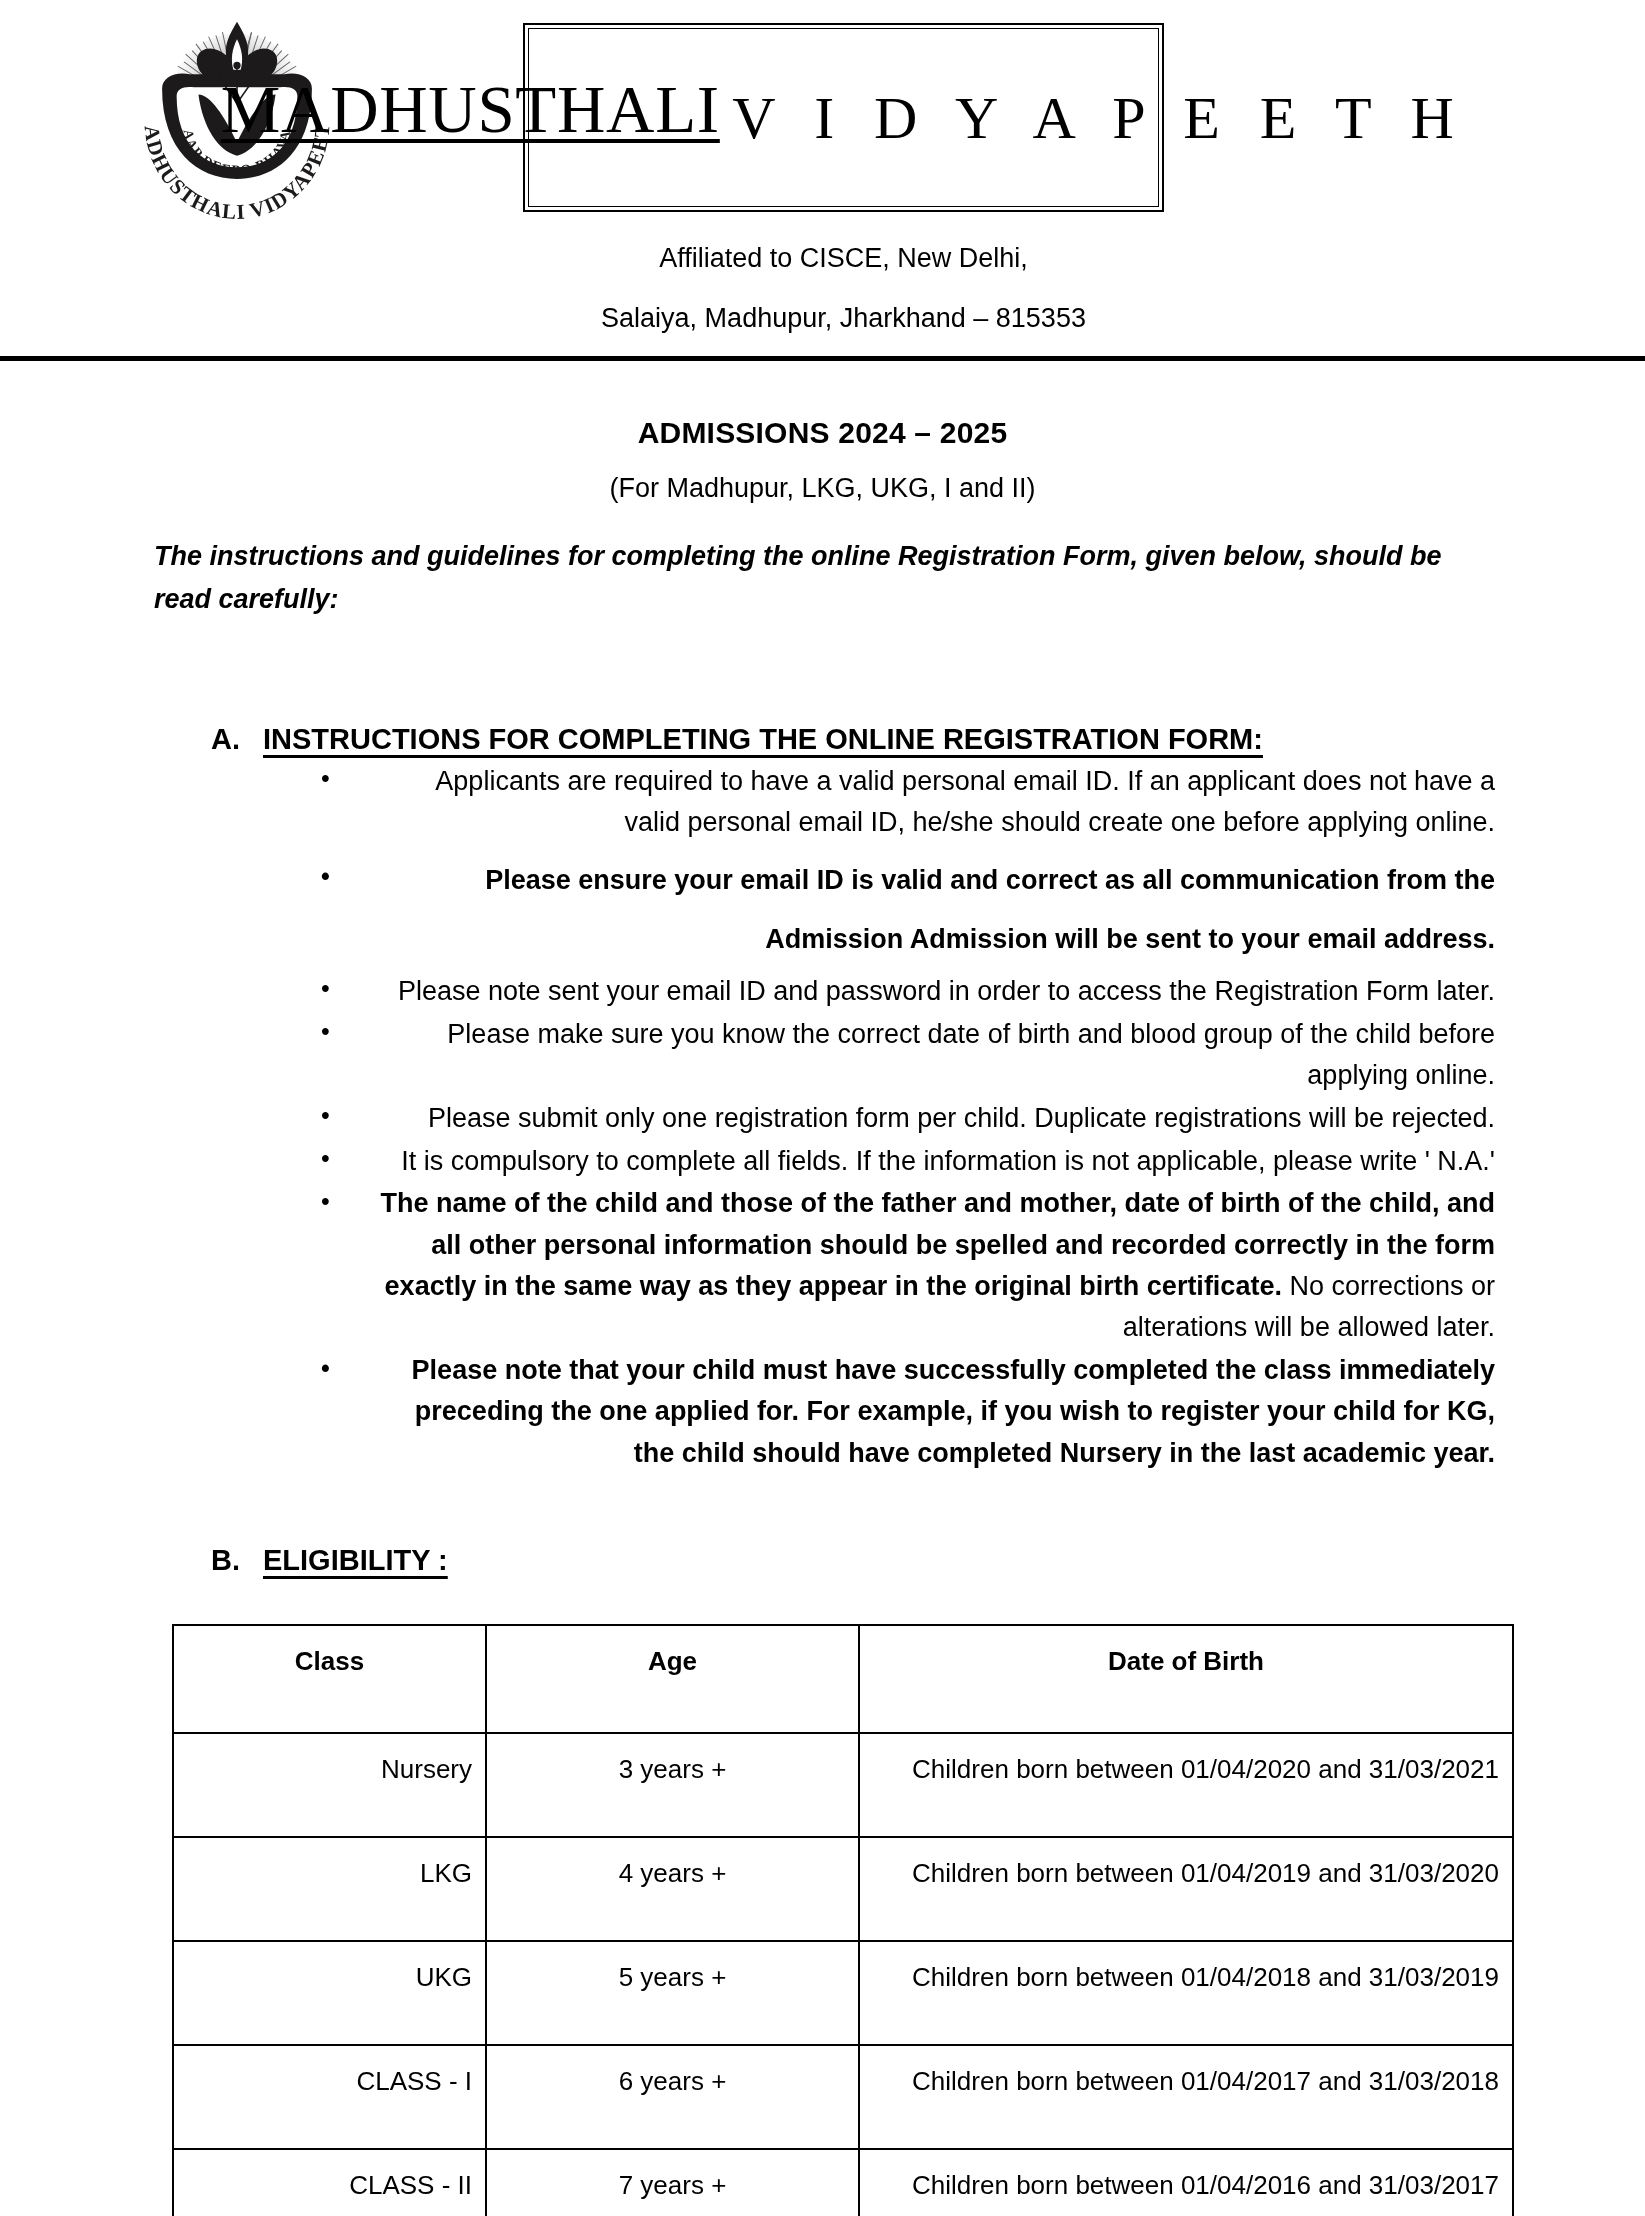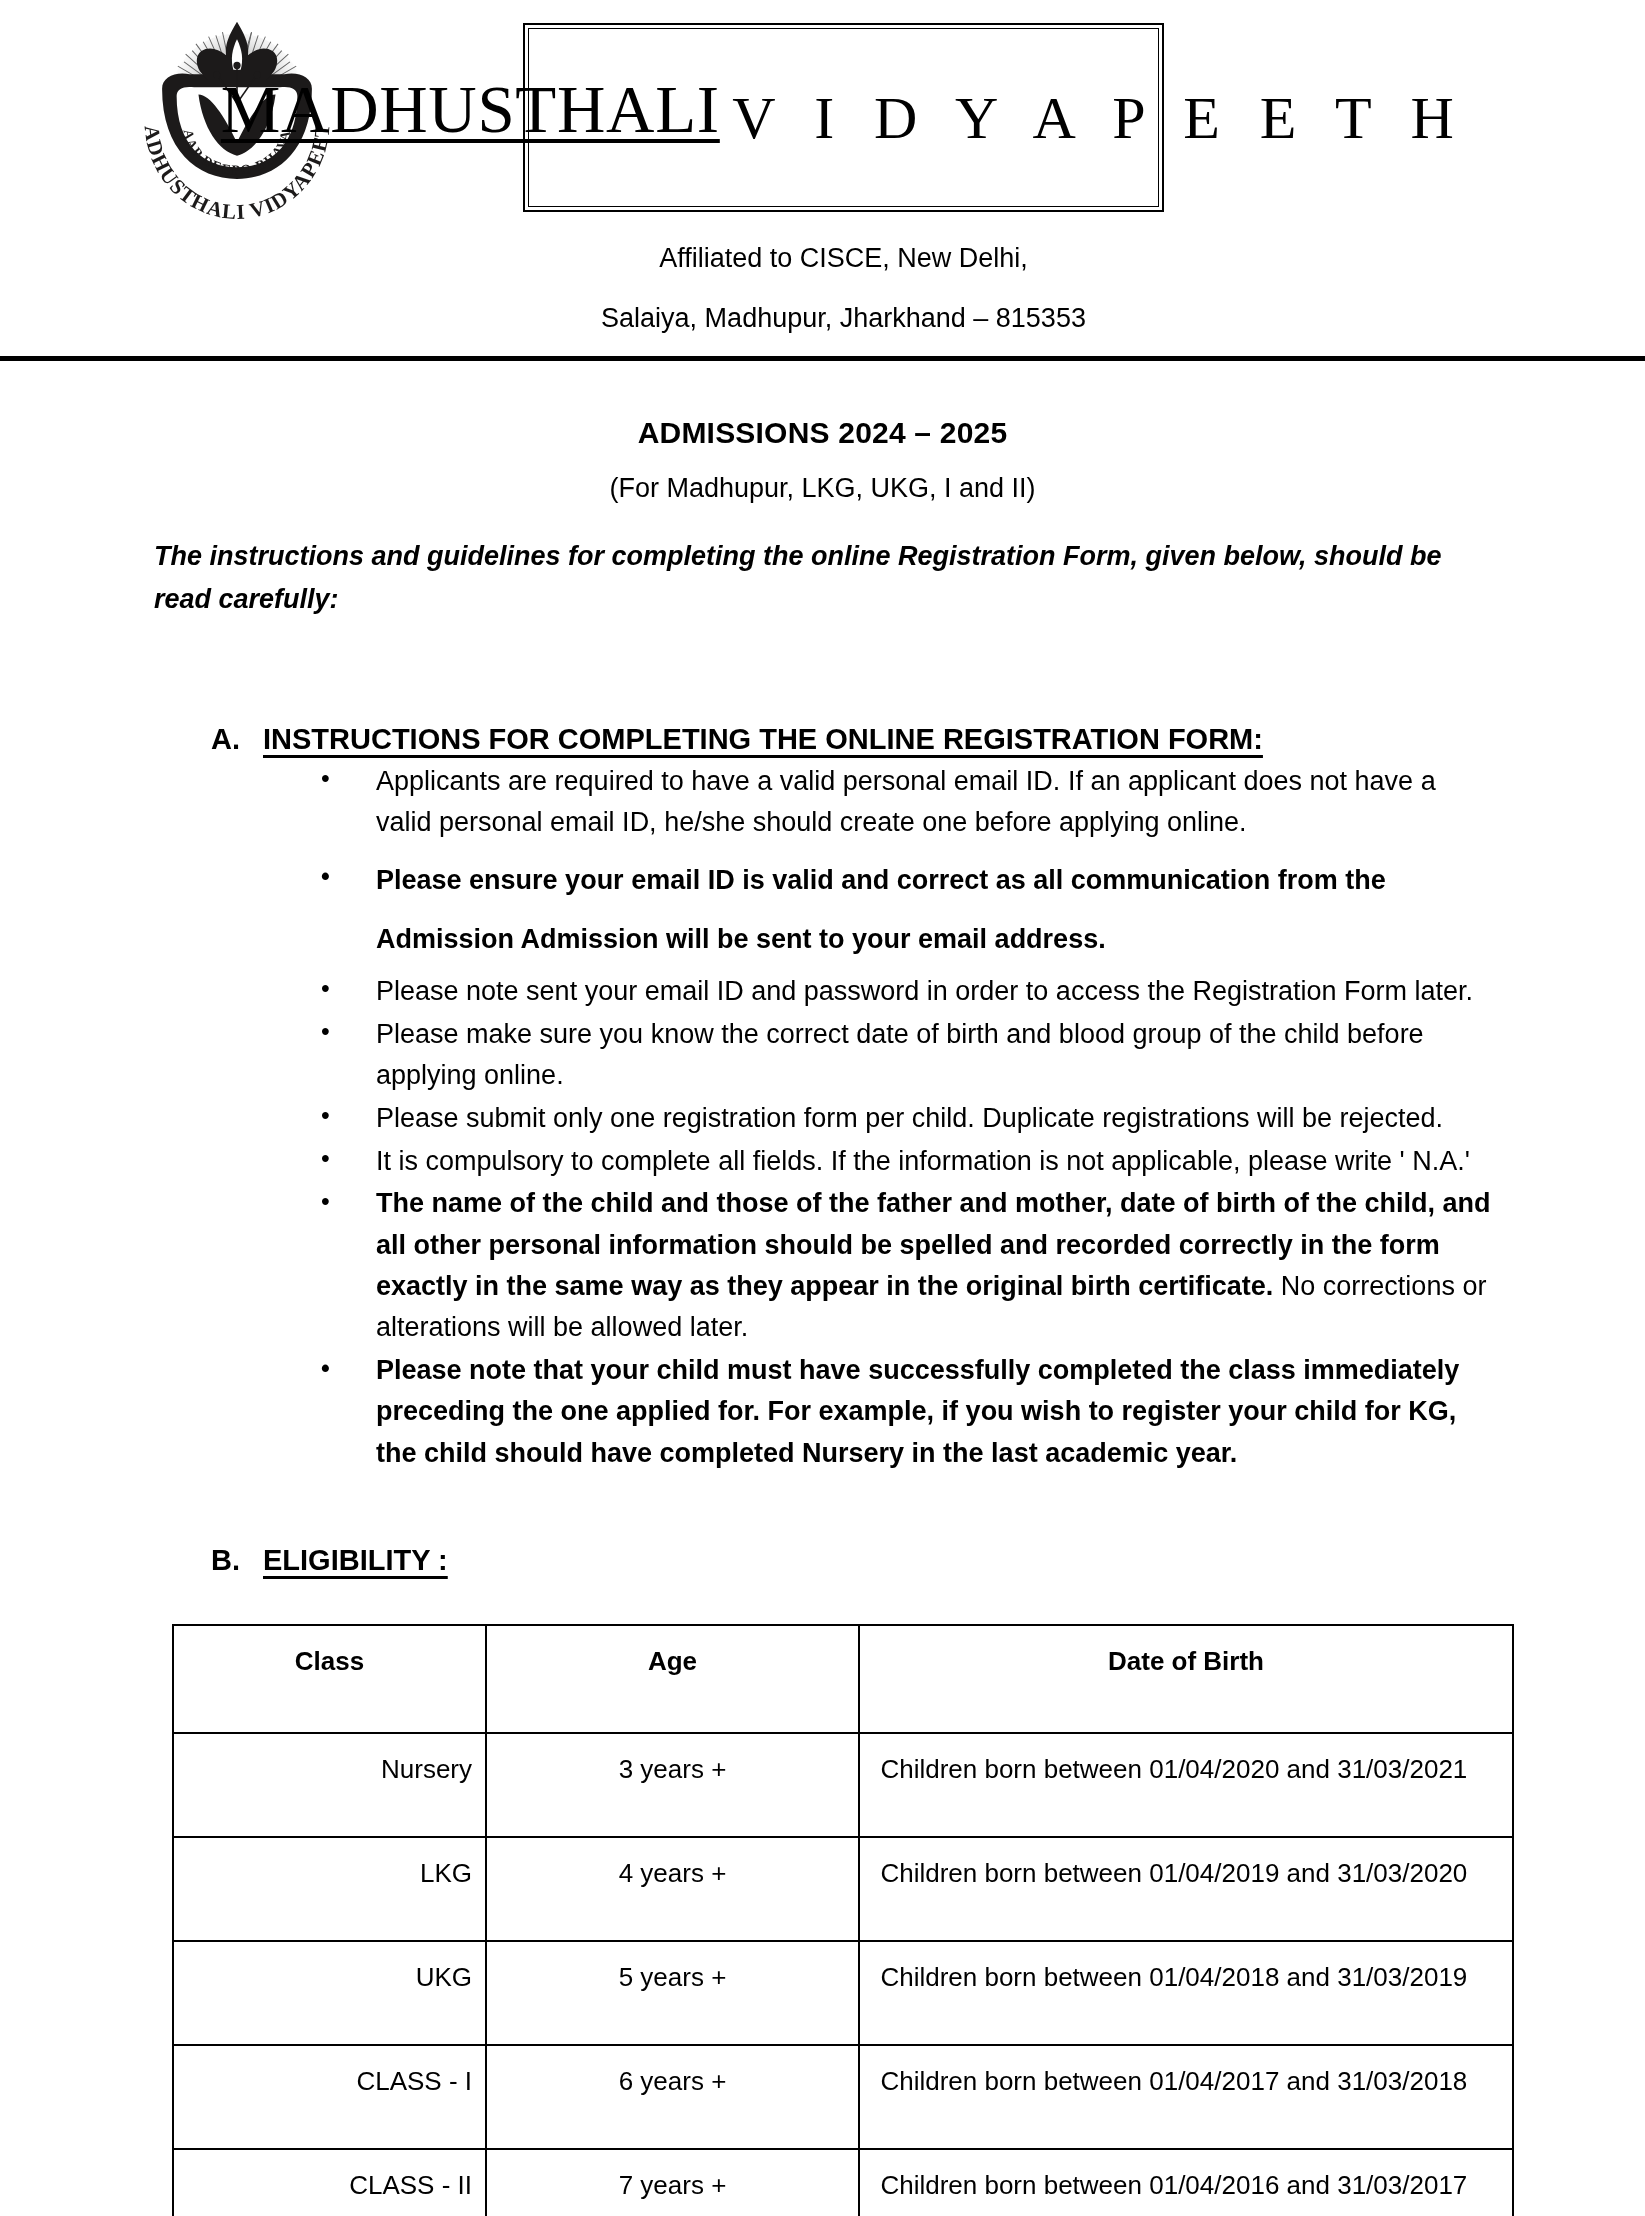--- a/index.html
+++ b/index.html
@@ -154,21 +154,21 @@
     margin: 4.4px 0 0 0;
     padding: 0;
   }
   .bullet-item {
     position: relative;
     font-size: 27px;
     line-height: 1.53;
     padding-left: 376px;
     padding-right: 150px;
     margin-top: 1.5px;
-    text-align: left;
+    text-align: right;
   }
   .bullet-item::before {
     content: "\2022";
     position: absolute;
     left: 321px;
     top: -1.5px;
     font-size: 25px;
     line-height: 1.53;
   }
   .bullet-item.bold { font-weight: bold; }
@@ -201,21 +201,21 @@
     box-sizing: border-box;
   }
   table.eligibility th {
     font-weight: bold;
     text-align: center;
     padding-bottom: 51px;
     border-radius: 23px;
   }
   table.eligibility td.cell-class { text-align: right;  padding-left: 99px; margin-left: 25px; }
   table.eligibility td.cell-age   { text-align: center; }
-  table.eligibility td.cell-dob   { text-align: left;  padding-left: 20.4px; }
+  table.eligibility td.cell-dob   { text-align: right;  padding-left: 20.4px; }
 </style>
 </head>
 <body>
 
 <div class="page">
 
   <div class="header">
 
     <div class="logo-wrap">
       <svg viewBox="0 0 330 310" xmlns="http://www.w3.org/2000/svg" aria-hidden="true">

